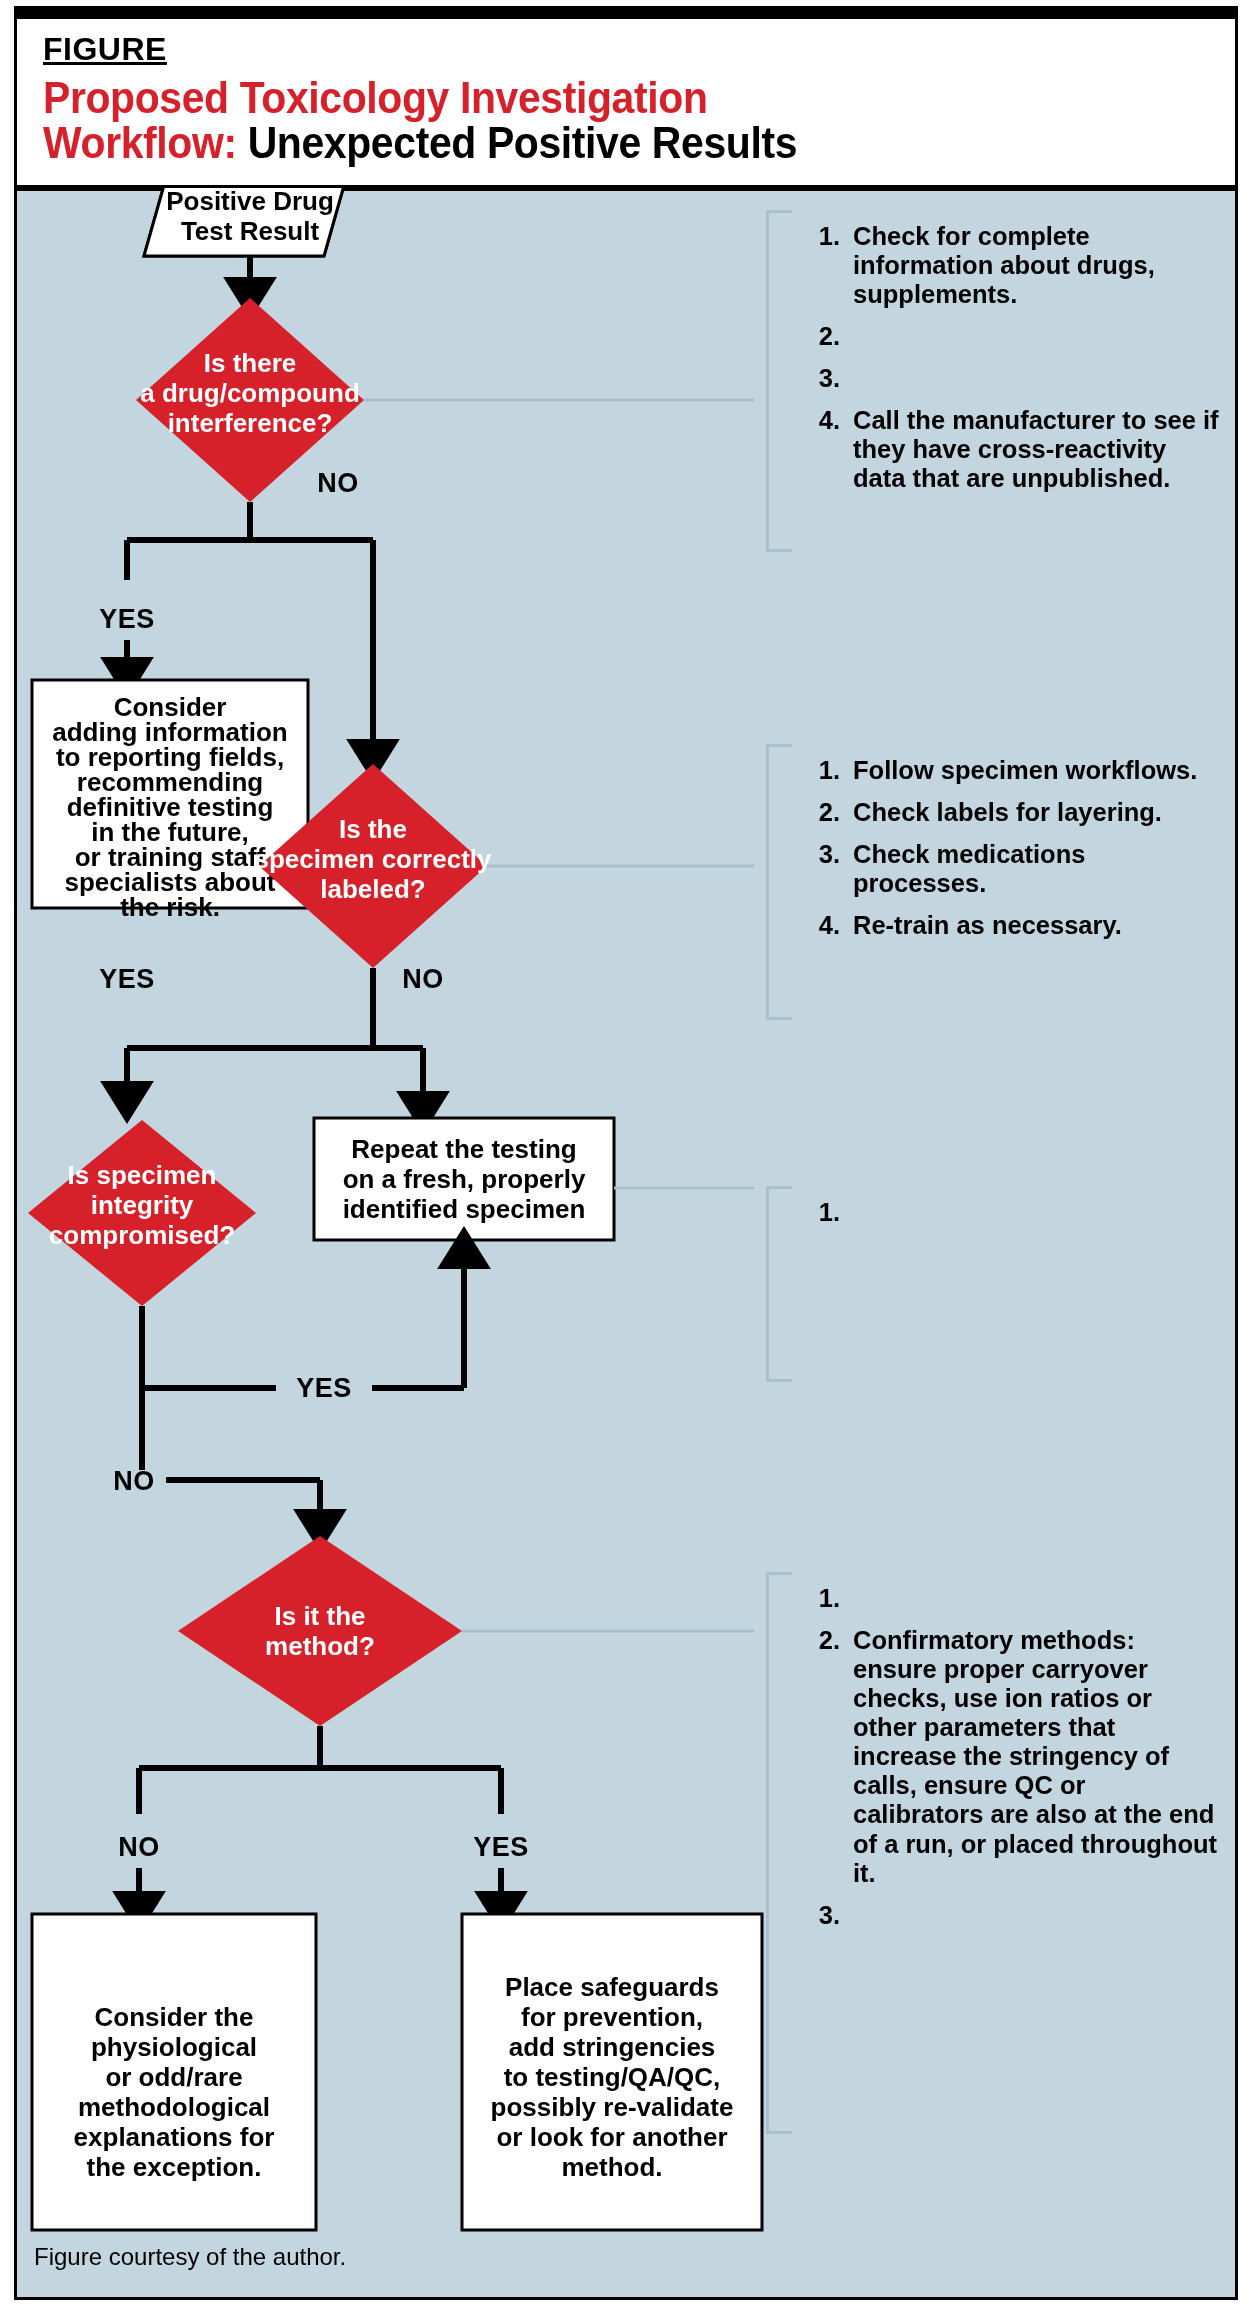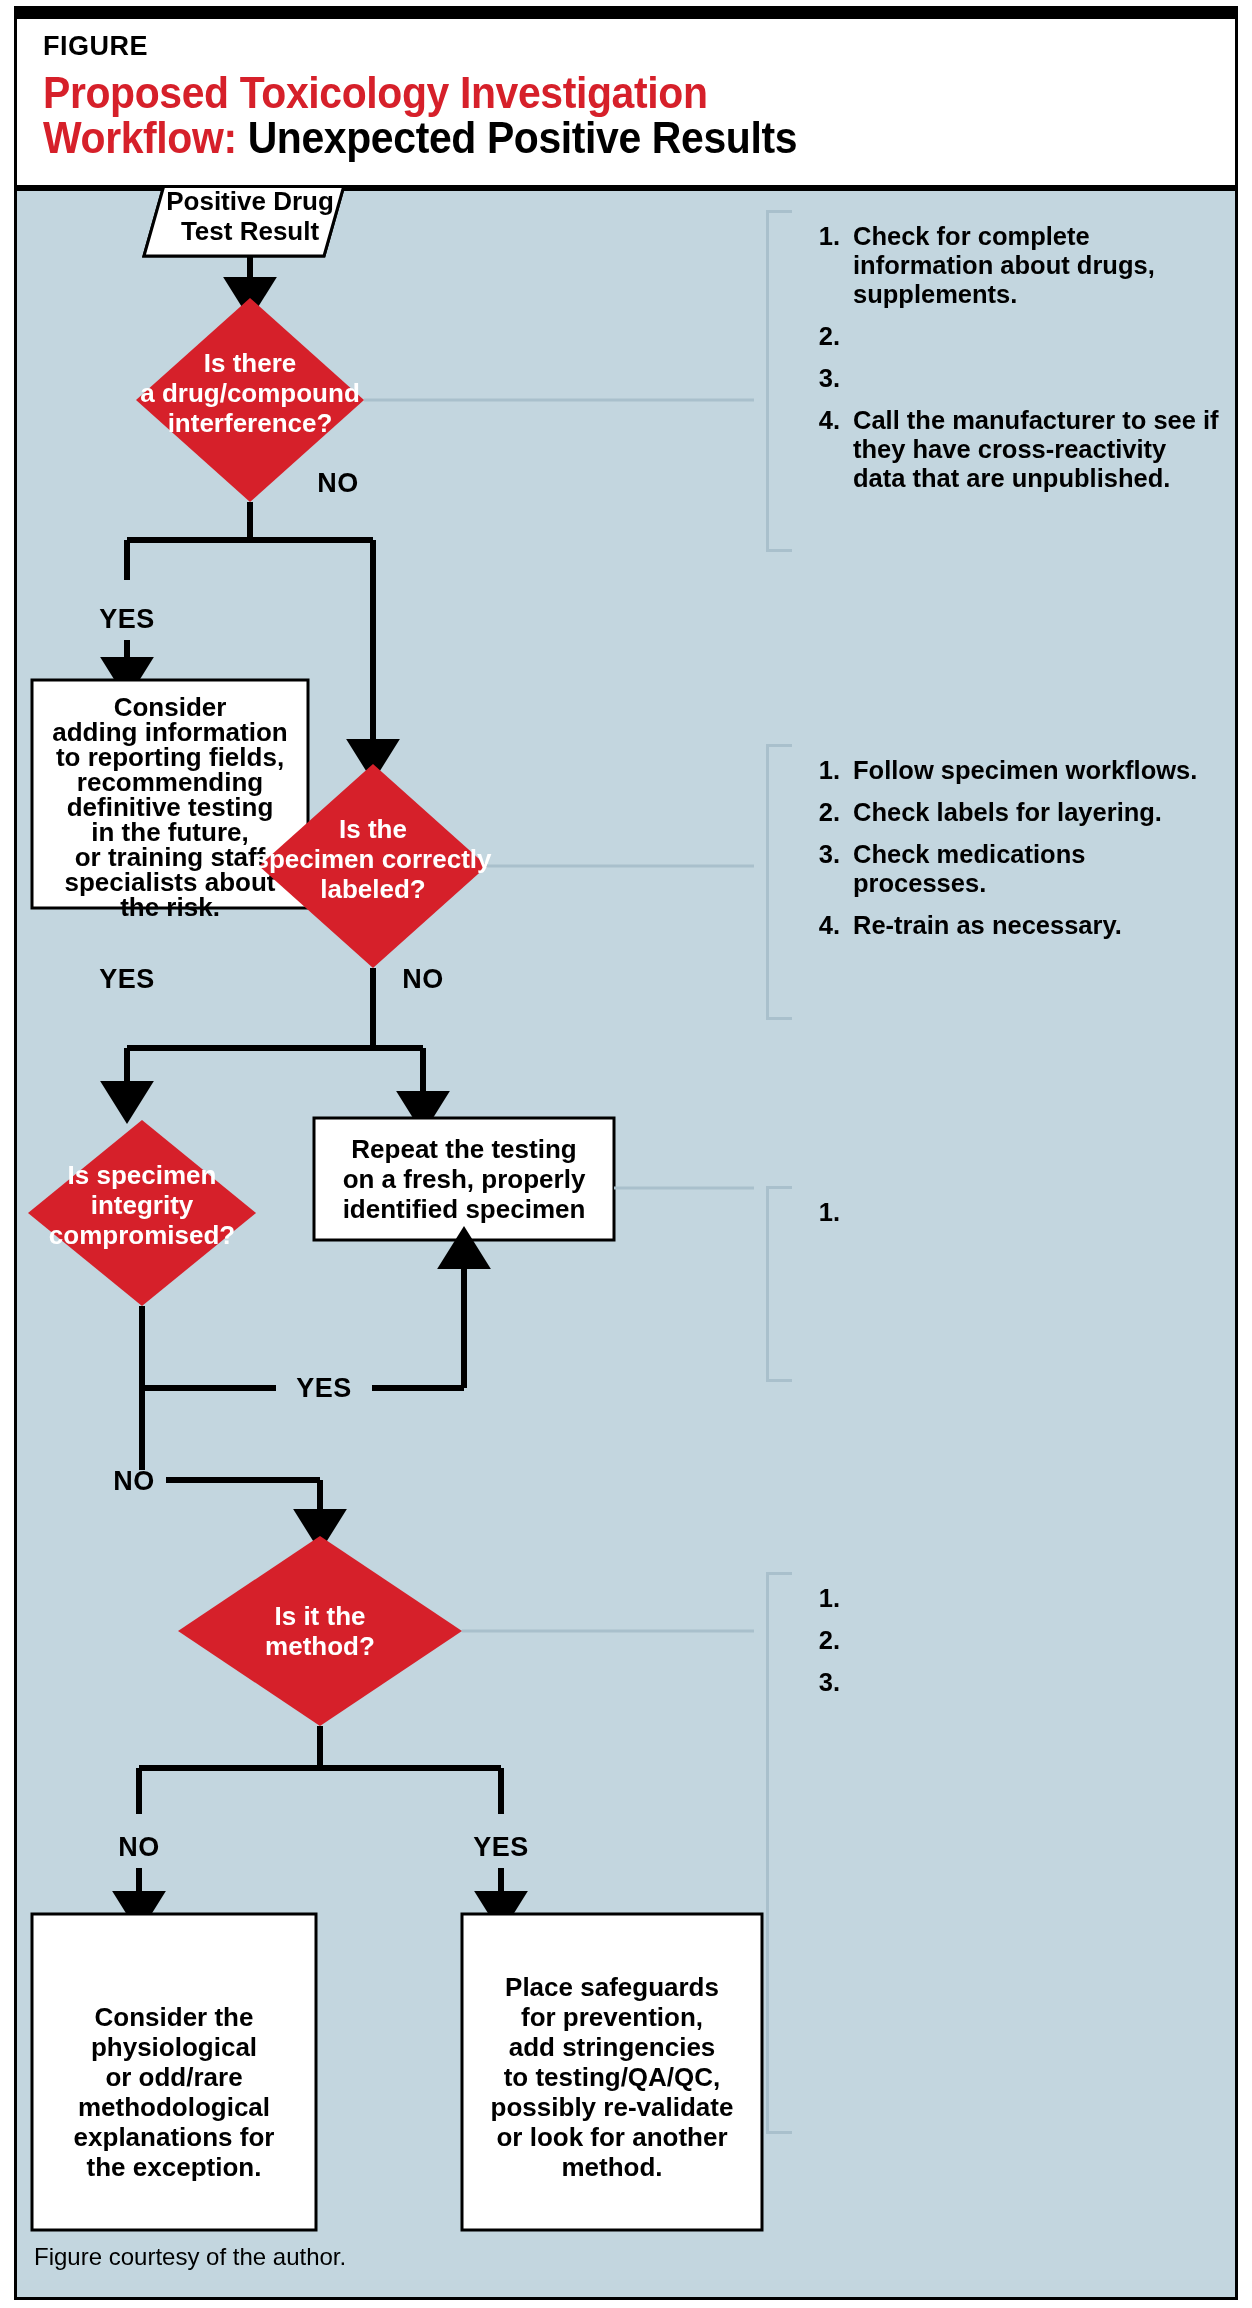--- a/index.html
+++ b/index.html
@@ -14,22 +14,23 @@
   
   .top-rule{position:absolute;left:14px;top:6px;width:1224px;height:13px;background:#000;}
   
   .header{
     position:absolute;left:14px;top:19px;width:1224px;height:169px;
     background:#fff;border:3px solid #000;border-top:none;box-sizing:border-box;
     padding:14px 0 0 26px;
   }
   .kicker{
     font-family:"Liberation Sans", sans-serif;
-    font-weight:bold;font-size:27px;letter-spacing:0.5px;color:#000;
+    font-weight:bold;font-size:32px;letter-spacing:0.5px;color:#000;
     line-height:1;
+    text-decoration:underline;
   }
   .title{
     margin-top:10px;
     font-family:"Liberation Sans", sans-serif;
     font-weight:bold;font-size:44px;line-height:1.03;color:#000;
     letter-spacing:-0.4px;
     transform:scaleX(0.93);transform-origin:left top;
   }
   .title .red{color:#d6202a;}
   
@@ -268,20 +269,21 @@
   </div>
 
   <div class="bracket" style="left:766px;top:1572px;width:26px;height:562px;"></div>
   <div class="notes" style="left:800px;top:1584px;width:420px;">
     <ol>
       <li>
           <span class="num">1.</span>
         </li>
       <li>
           <span class="num">2.</span>
+          <span class="txt">Confirmatory methods: ensure proper carryover checks, use ion ratios or other parameters that increase the stringency of calls, ensure QC or calibrators are also at the end of a run, or placed throughout it.</span>
         </li>
       <li>
           <span class="num">3.</span>
         </li>
     </ol>
   </div>
 
   <div class="credit">Figure courtesy of the author.</div>
 </div>
 

